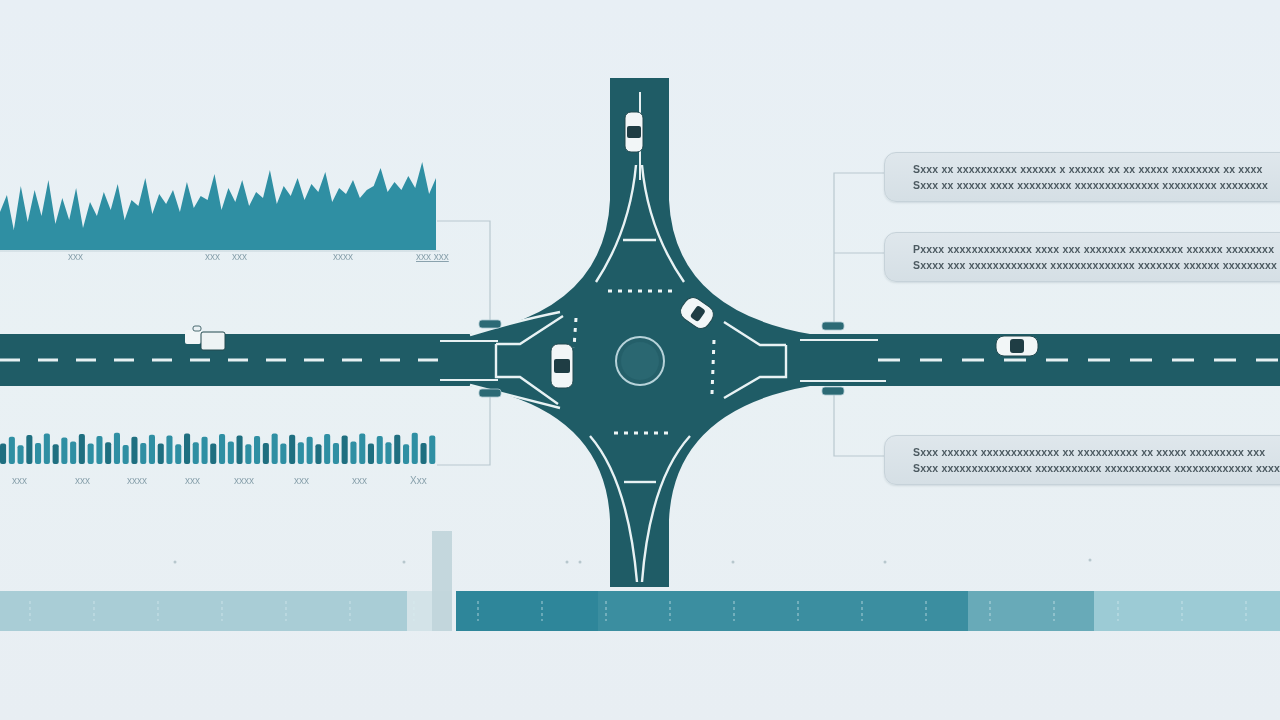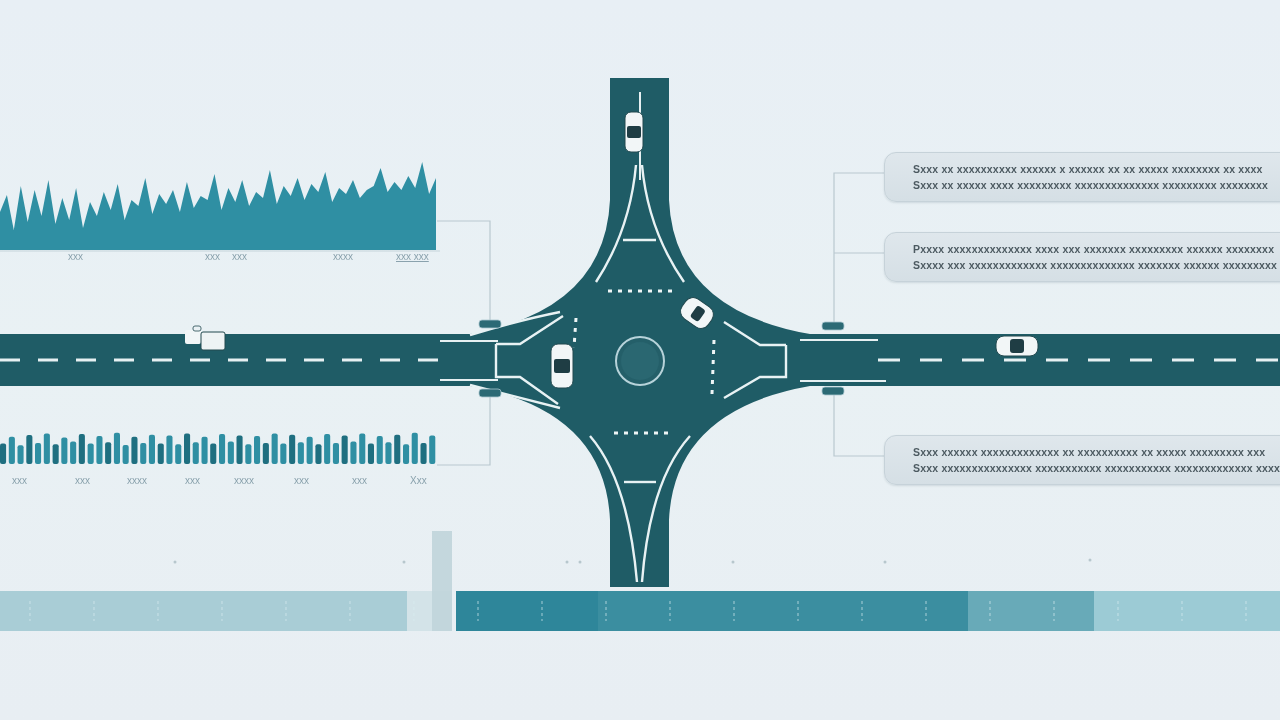--- a/index.html
+++ b/index.html
@@ -34,21 +34,21 @@
 
 <div class="abs" style="left:0;top:160px;width:440px;height:100px;">
   <svg id="spike-svg" width="440" height="100">
       <path d="M0,90 L0.0,52.0 L6.9,35.0 L13.8,70.0 L20.8,26.0 L27.7,62.0 L34.6,30.0 L41.5,56.0 L48.4,20.0 L55.4,64.0 L62.3,38.0 L69.2,60.0 L76.1,28.0 L83.0,68.0 L90.0,42.0 L96.9,56.0 L103.8,32.0 L110.7,50.0 L117.7,24.0 L124.6,60.0 L131.5,40.0 L138.4,46.0 L145.3,18.0 L152.3,54.0 L159.2,34.0 L166.1,44.0 L173.0,30.0 L179.9,52.0 L186.9,22.0 L193.8,48.0 L200.7,36.0 L207.6,40.0 L214.5,14.0 L221.5,50.0 L228.4,28.0 L235.3,42.0 L242.2,20.0 L249.1,46.0 L256.1,32.0 L263.0,38.0 L269.9,10.0 L276.8,44.0 L283.7,26.0 L290.7,36.0 L297.6,18.0 L304.5,40.0 L311.4,24.0 L318.3,32.0 L325.3,12.0 L332.2,42.0 L339.1,28.0 L346.0,34.0 L353.0,20.0 L359.9,38.0 L366.8,30.0 L373.7,26.0 L380.6,8.0 L387.6,32.0 L394.5,22.0 L401.4,30.0 L408.3,16.0 L415.2,28.0 L422.2,2.0 L429.1,34.0 L436.0,18.0 L436,90 Z" fill="#2f8fa3"></path>
       <line x1="0" x2="440" y1="91" y2="91" stroke="#c5d4da" stroke-width="1"></line>
     </svg>
   <span class="tick-label" style="left:68px;top:91px;">xxx</span>
   <span class="tick-label" style="left:205px;top:91px;">xxx</span>
   <span class="tick-label" style="left:232px;top:91px;">xxx</span>
   <span class="tick-label" style="left:333px;top:91px;">xxxx</span>
-  <span class="tick-label" style="left:396px;top:91px;text-decoration:underline;">xxx xxx</span>
+  <span class="tick-label" style="left:416px;top:91px;text-decoration:underline;">xxx xxx</span>
 </div>
 
 <div class="abs" style="left:0;top:430px;width:440px;height:60px;">
   <svg id="wave-svg" width="440" height="36">
       <rect x="0.0" y="13.6" width="6.1" height="20.4" rx="2" fill="#1f6f80"></rect>
       <rect x="8.8" y="6.8" width="6.1" height="27.2" rx="2" fill="#2f8fa3"></rect>
       <rect x="17.5" y="15.3" width="6.1" height="18.7" rx="2" fill="#2f8fa3"></rect>
       <rect x="26.3" y="5.1" width="6.1" height="28.9" rx="2" fill="#1f6f80"></rect>
       <rect x="35.0" y="12.9" width="6.1" height="21.1" rx="2" fill="#2f8fa3"></rect>
       <rect x="43.8" y="3.4" width="6.1" height="30.6" rx="2" fill="#2f8fa3"></rect>

